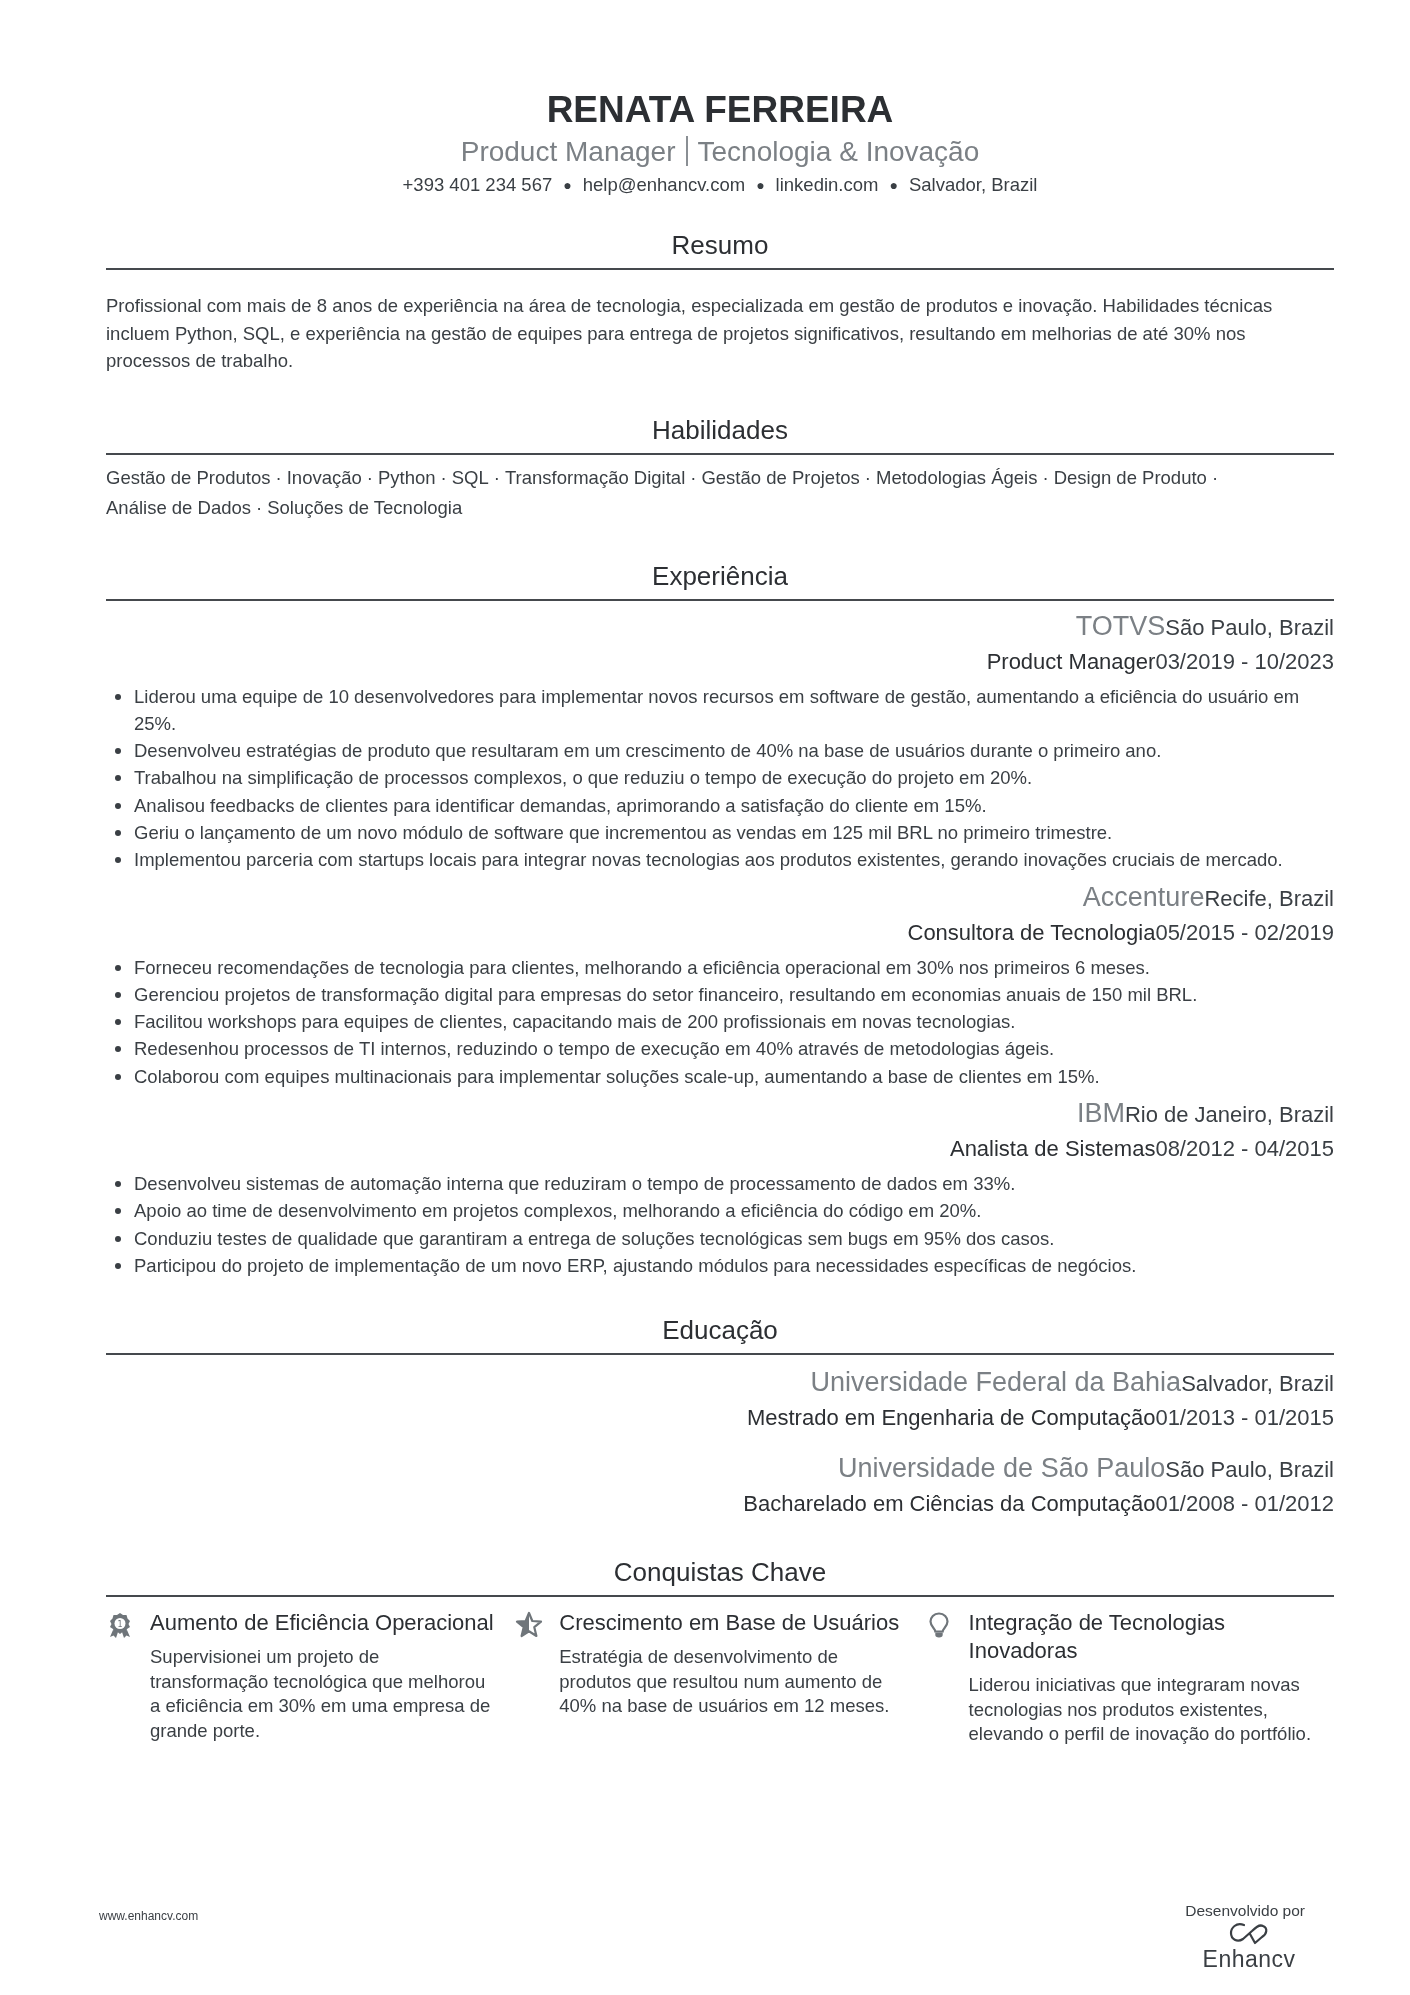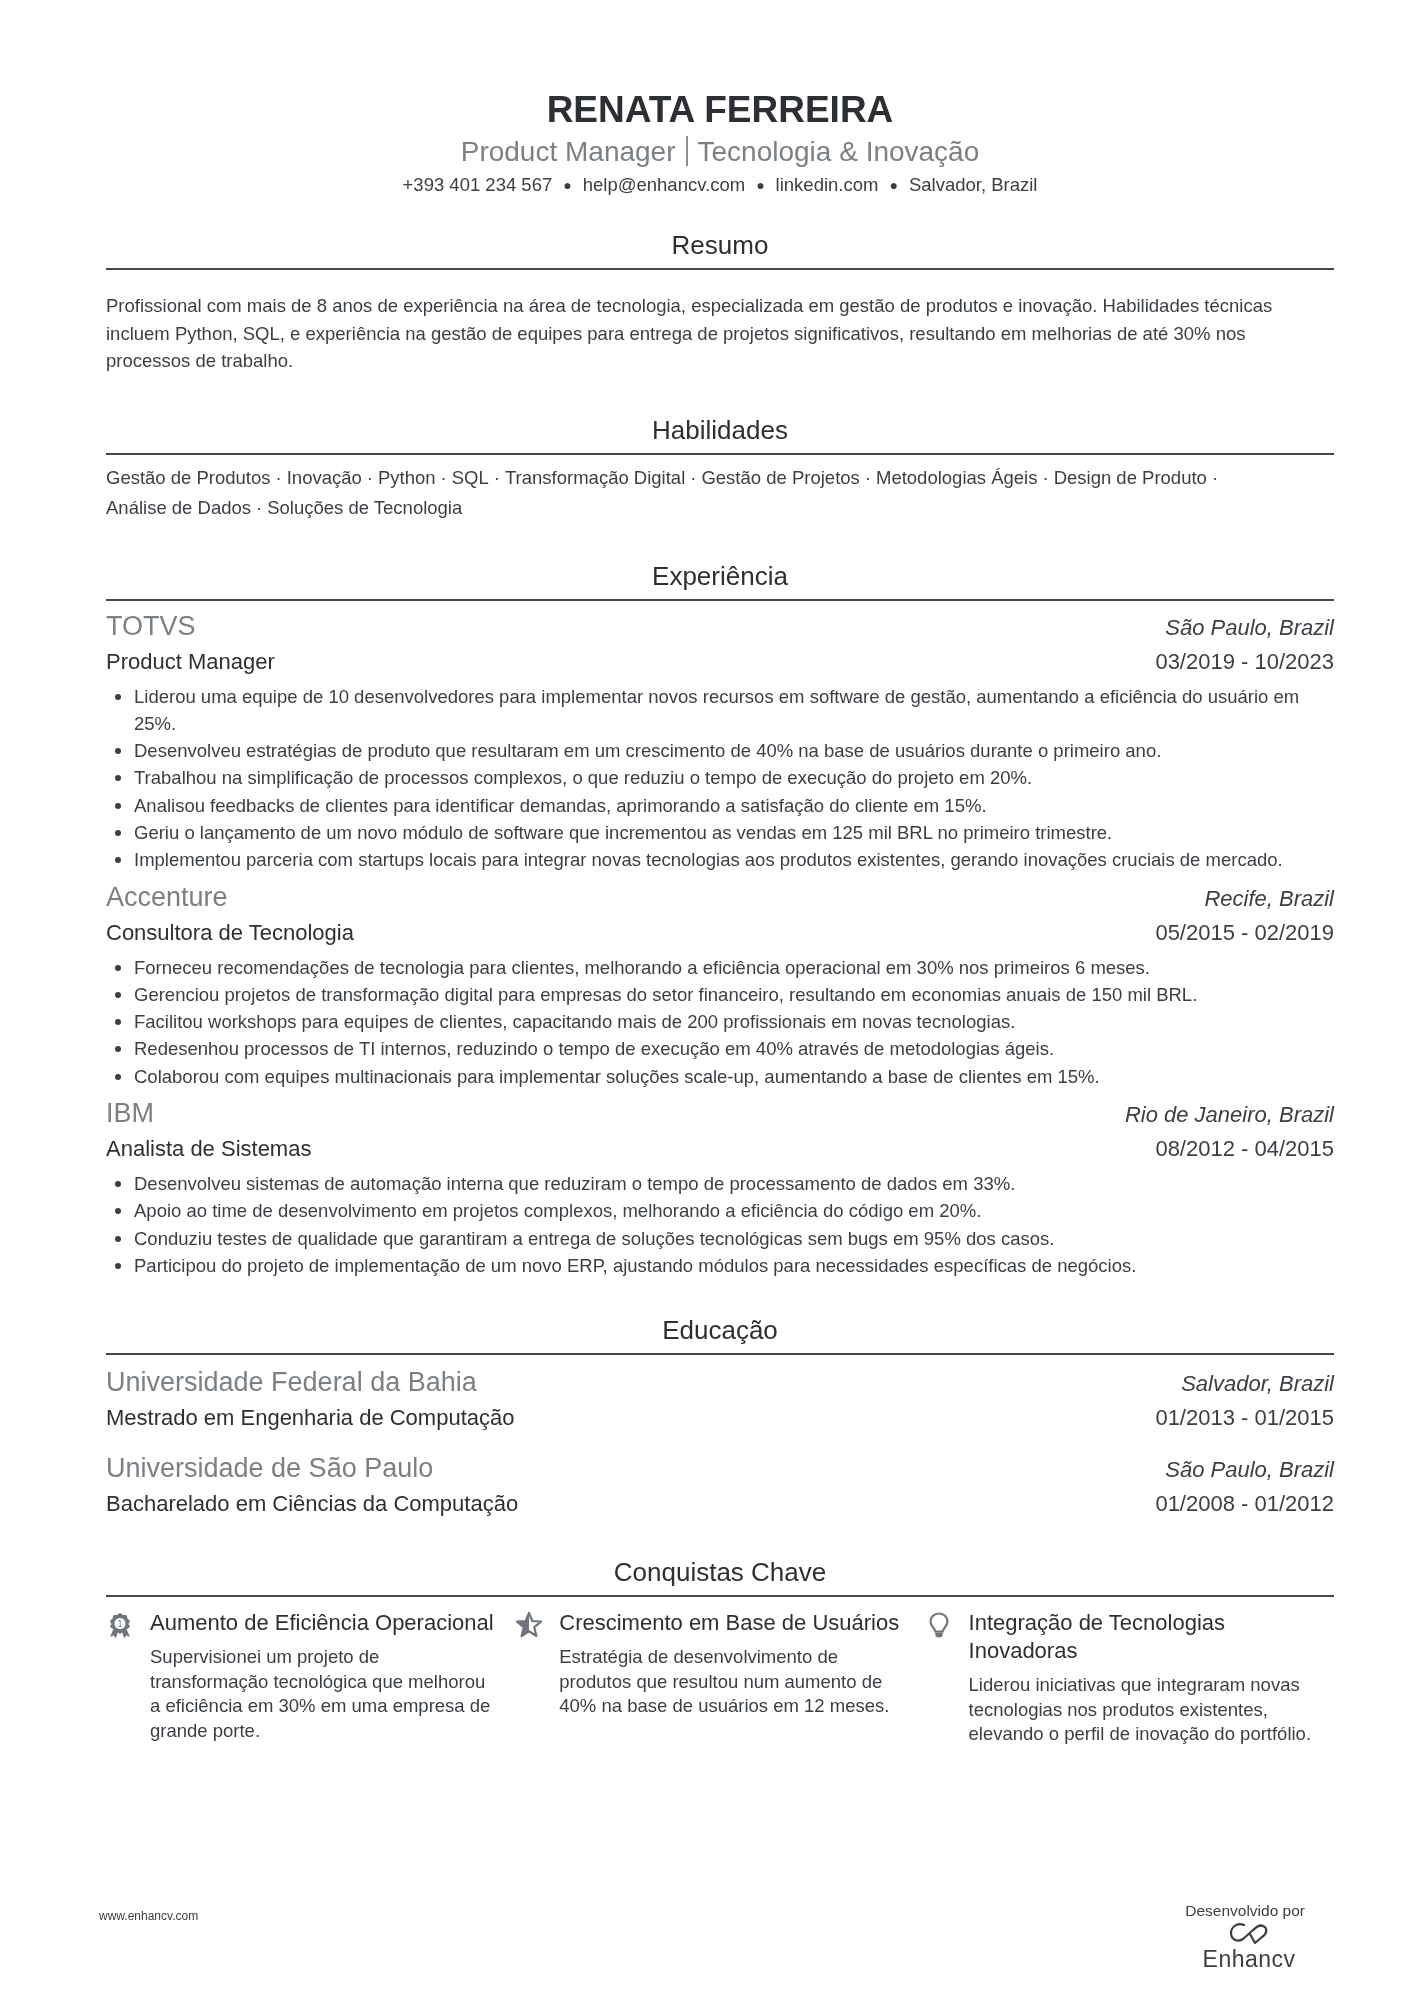--- a/index.html
+++ b/index.html
@@ -27,23 +27,23 @@
   }
   .sec-resumo { margin-top: 30px; }
   .summary { font-size: 18.5px; line-height: 27.5px; margin-top: 22px; color: #3a3f44; }
   .sec-skills { margin-top: 38px; }
   .skills { font-size: 18.5px; line-height: 30px; margin-top: 8px; }
   .skills .mid { margin: 0 5px; }
   .sec-exp { margin-top: 36px; }
 
   .entry { margin-top: 8px; }
   .entry + .entry { margin-top: 6px; }
-  .row { display: flex; justify-content: space-between; align-items: baseline; gap: 8px; }
+  .row { display: flex; justify-content: flex-end; align-items: baseline; }
   .company { font-size: 27px; color: #7b8085; line-height: 34px; }
-  .loc { font-size: 22px; color: #3a3f44; line-height: 34px; font-style: italic; }
+  .loc { font-size: 22px; color: #3a3f44; line-height: 34px; }
   .role { font-size: 22px; color: #2c2f33; line-height: 34px; }
   .dates { font-size: 22px; color: #3a3f44; line-height: 34px; }
   ul.bullets { list-style: none; margin-top: 4px; }
   ul.bullets li { position: relative; padding-left: 28px; font-size: 18.5px; line-height: 27.3px; color: #3a3f44; }
   ul.bullets li::before { content: ""; position: absolute; left: 9px; top: 11px; width: 6px; height: 6px; border-radius: 50%; background: #3a3f44; }
 
   .sec-edu { margin-top: 34px; }
   .edu-entry { margin-top: 10px; }
   .edu-entry + .edu-entry { margin-top: 16px; }
 

